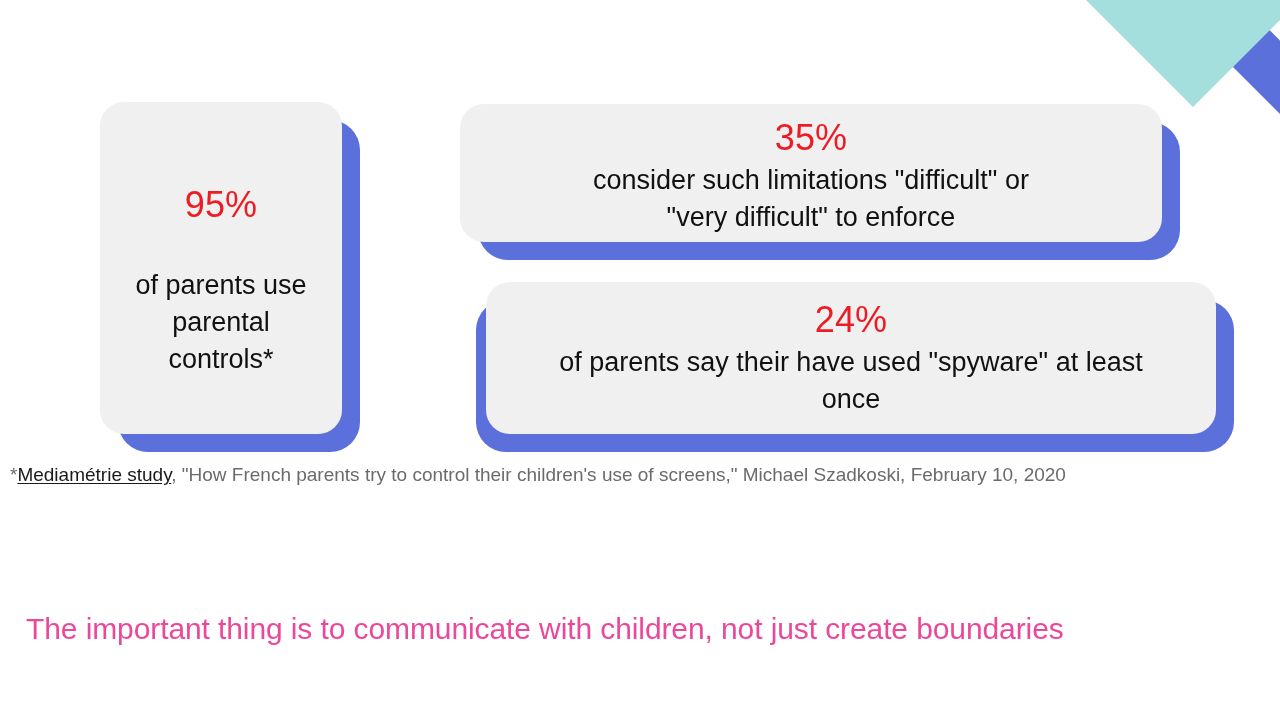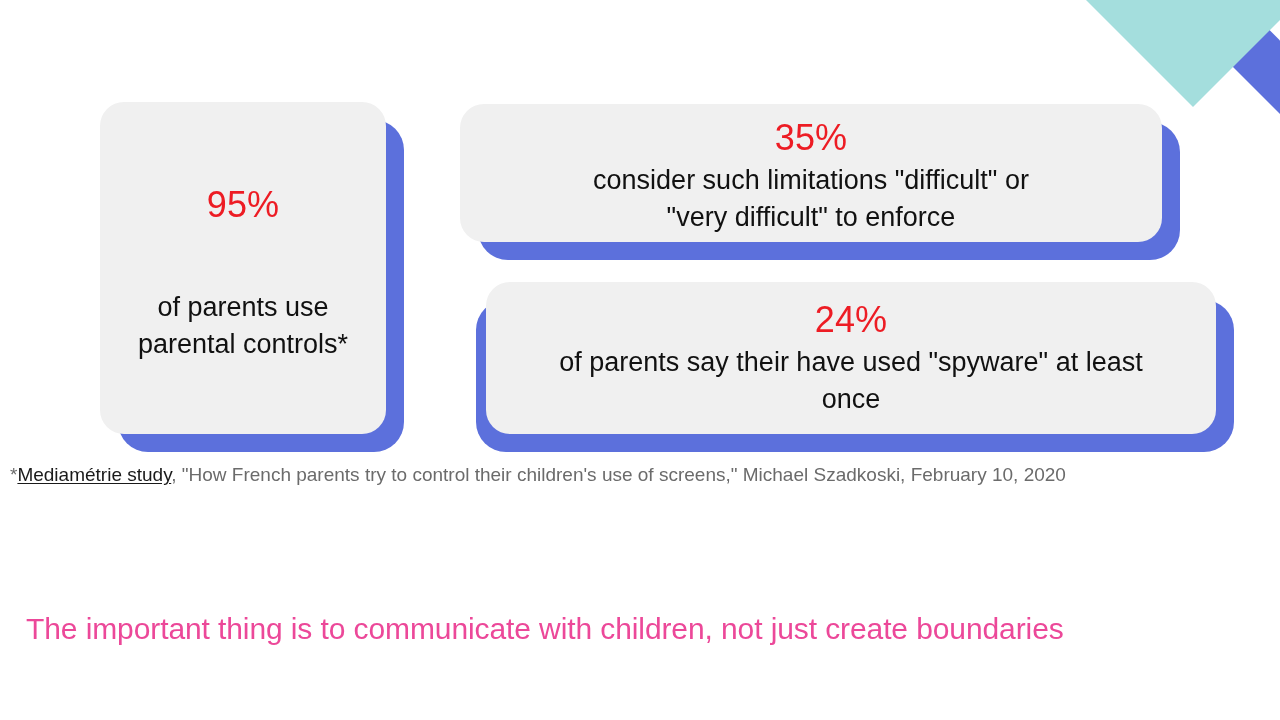--- a/index.html
+++ b/index.html
@@ -83,32 +83,32 @@
     line-height: 1.38;
     font-weight: 400;
     text-align: center;
     white-space: pre-line;
   }
 
   
   #card-1 {
     left: 100px;
     top: 102px;
-    width: 286px;
+    width: 242px;
     height: 332px;
   }
   #card-1 .card-face {
     padding: 0 22px;
     justify-content: flex-start;
   }
   #card-1 .stat-pct {
     margin-top: 83px;
   }
   #card-1 .stat-desc {
-    margin-top: 64px;
+    margin-top: 42px;
   }
 
   
   #card-2 {
     left: 460px;
     top: 104px;
     width: 702px;
     height: 138px;
   }
   #card-2 .card-face {

